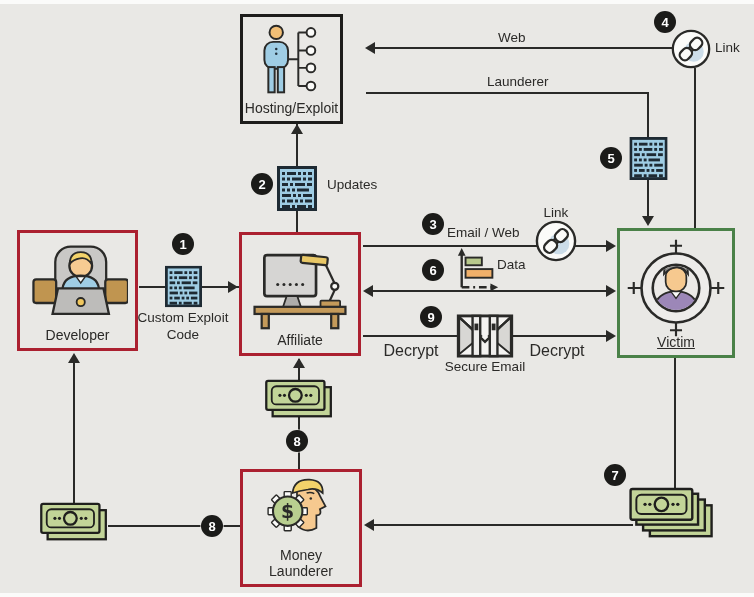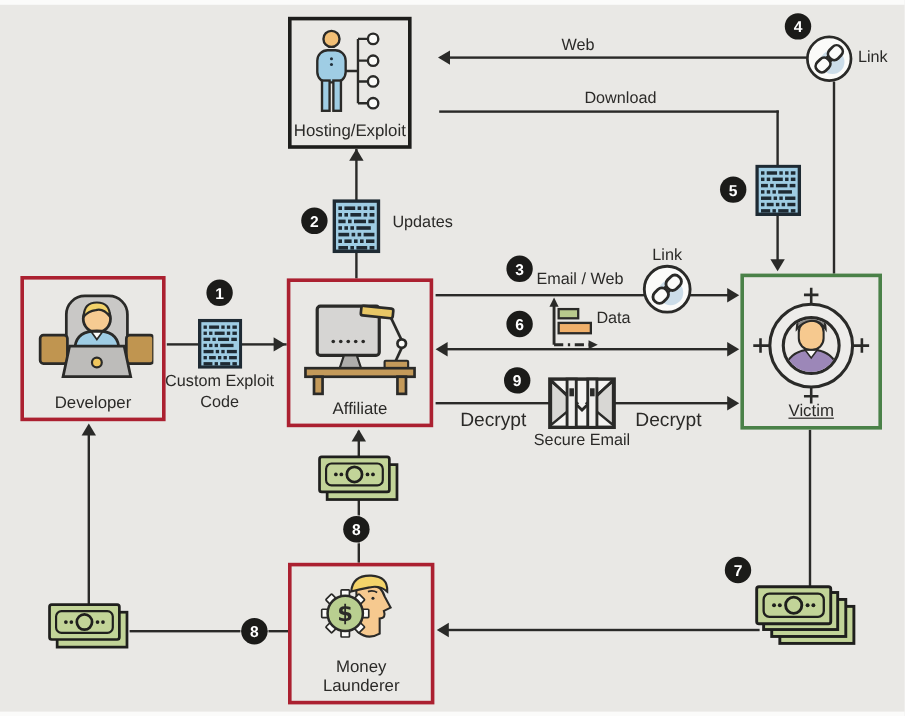--- a/index.html
+++ b/index.html
@@ -321,22 +321,22 @@
   <div class="badge" style="left:654px;top:7px">4</div>
   <div class="badge" style="left:600px;top:143px">5</div>
   <div class="badge" style="left:422px;top:255px">6</div>
   <div class="badge" style="left:604px;top:460px">7</div>
   <div class="badge" style="left:286px;top:426px">8</div>
   <div class="badge" style="left:201px;top:511px">8</div>
   <div class="badge" style="left:420px;top:302px">9</div>
 
   <div class="lbl" style="left:327px;top:173px">Updates</div>
   <div class="lbl center" style="left:133px;top:306px;width:100px">Custom Exploit Code</div>
-  <div class="lbl" style="left:468px;top:26px">Web</div>
-  <div class="lbl" style="left:487px;top:70px">Download</div>
+  <div class="lbl" style="left:498px;top:26px">Web</div>
+  <div class="lbl" style="left:487px;top:70px">Launderer</div>
   <div class="lbl" style="left:715px;top:36px">Link</div>
   <div class="lbl center" style="left:531px;top:201px;width:50px">Link</div>
   <div class="lbl" style="left:447px;top:221px">Email / Web</div>
   <div class="lbl" style="left:497px;top:253px">Data</div>
   <div class="lbl small center" style="left:378px;top:337px;width:66px">Decrypt</div>
   <div class="lbl small center" style="left:524px;top:337px;width:66px">Decrypt</div>
   <div class="lbl center" style="left:430px;top:355px;width:110px">Secure Email</div>
 
 </div>
 

